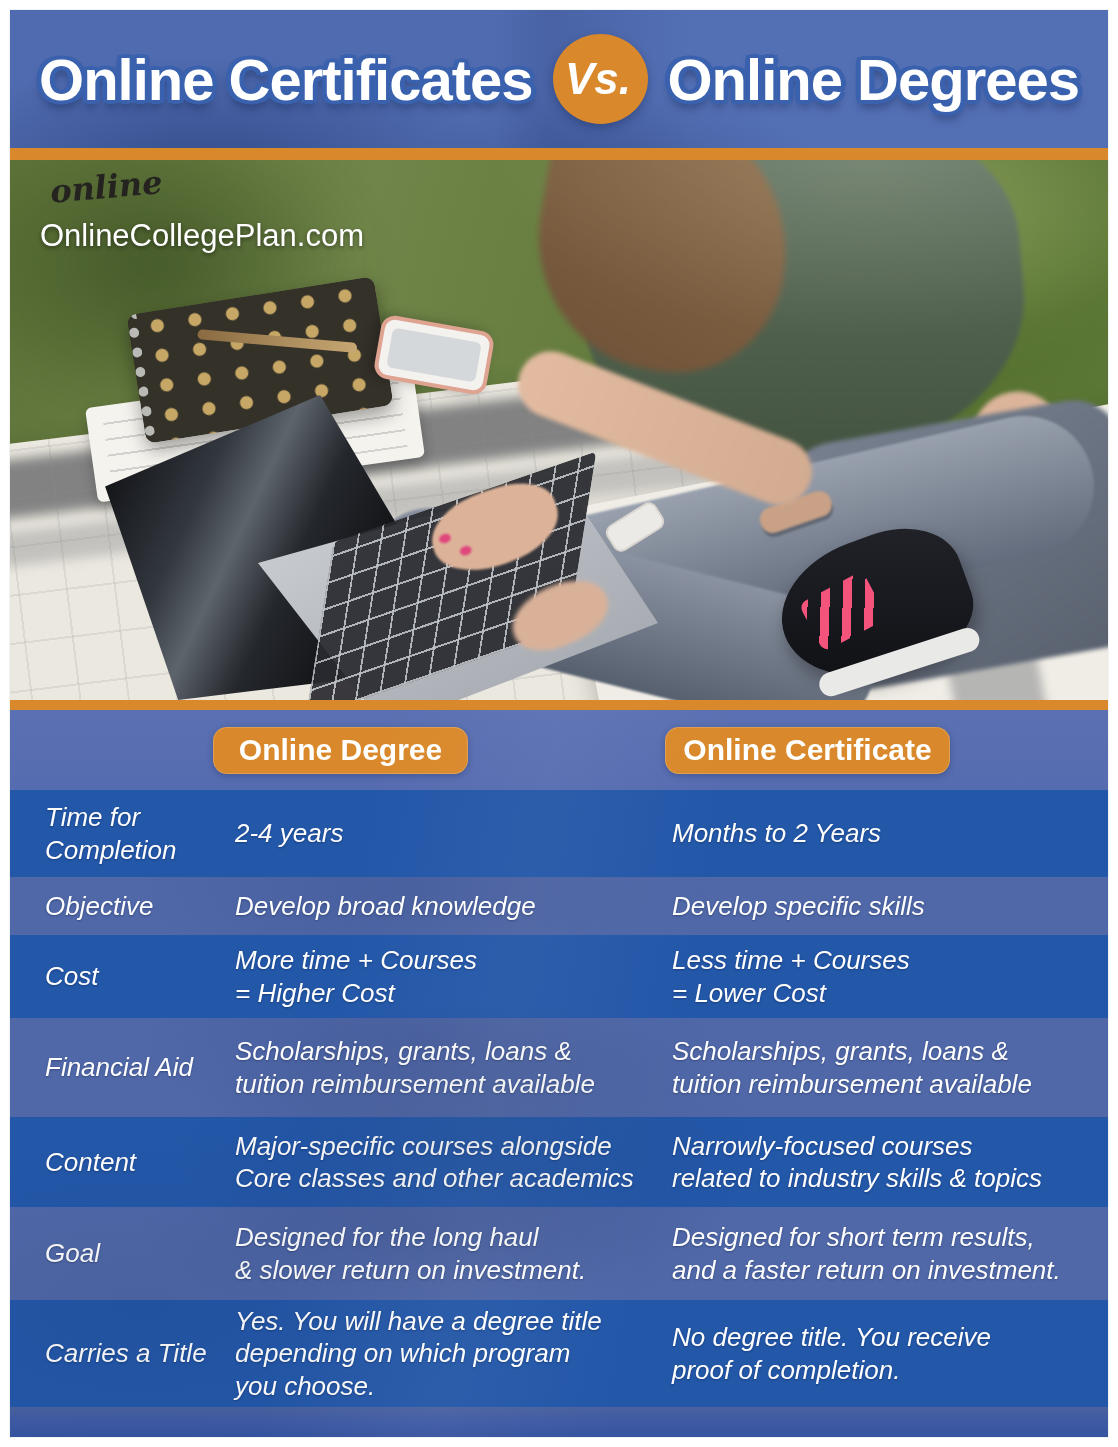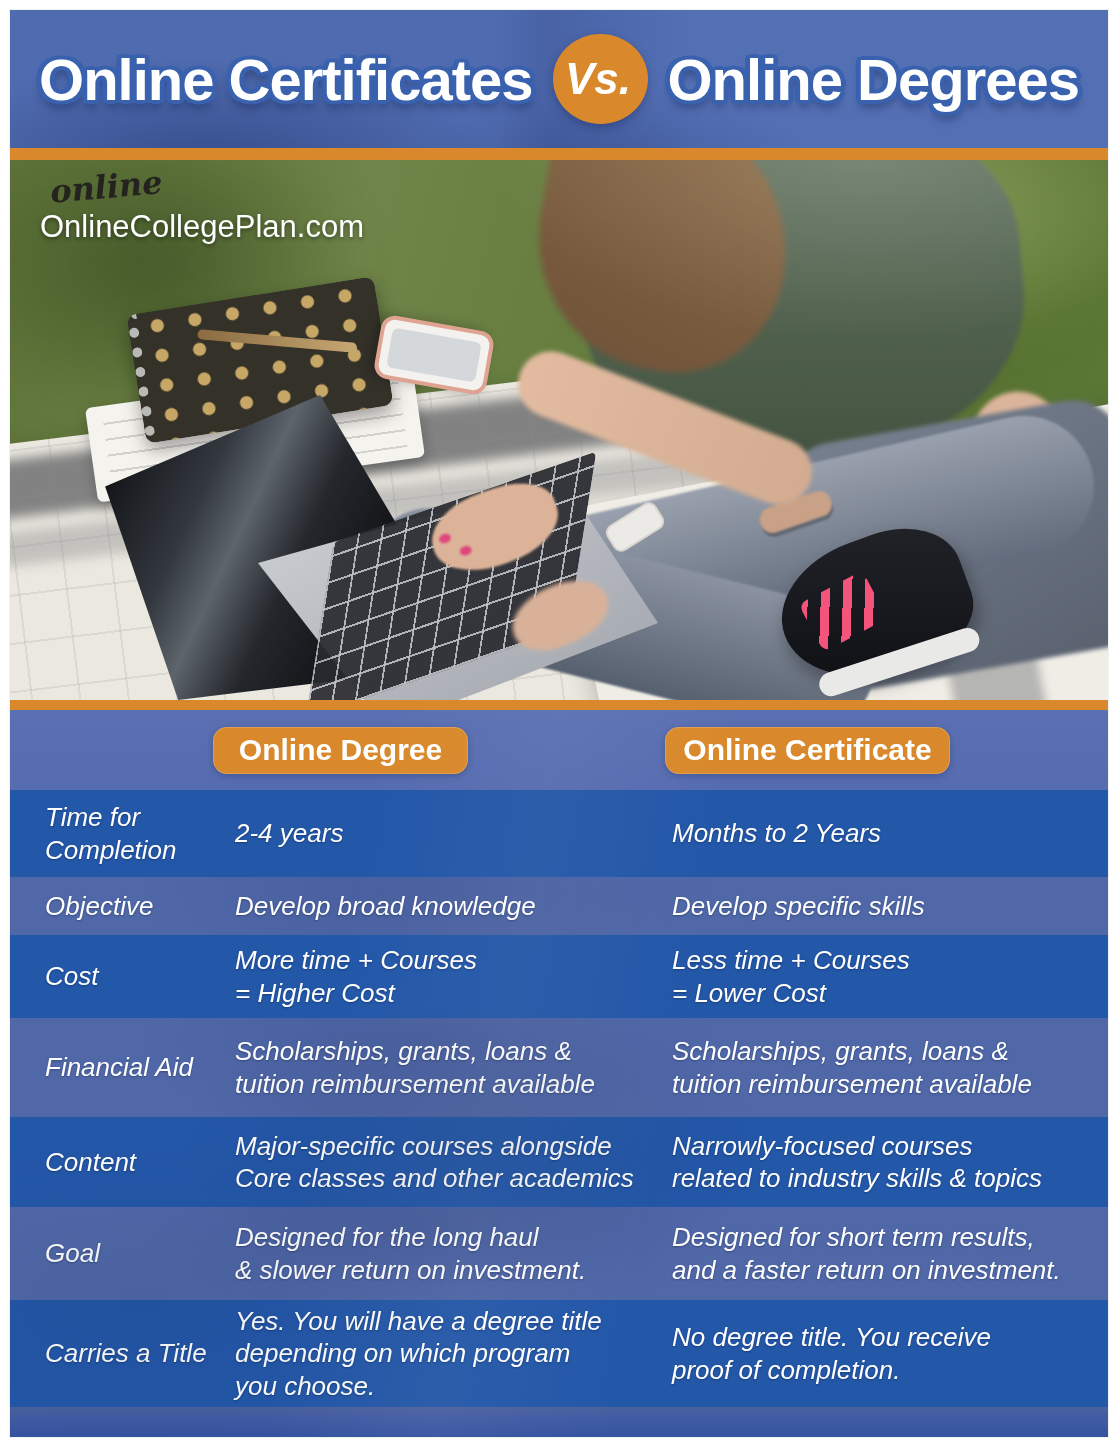--- a/index.html
+++ b/index.html
@@ -128,21 +128,21 @@
     background:repeating-linear-gradient(120deg, #f4537c 0 9px, transparent 9px 22px); }
   .bare-foot { left:500px; top:425px; width:100px; height:60px; transform:rotate(-24deg);
     border-radius:50% 50% 45% 45%; background:#d9b199; filter:blur(2px); }
 
   
   .logo { position:absolute; left:30px; top:8px; z-index:10; }
   .logo-script { font-family:"DejaVu Serif", serif; font-style:italic; font-weight:bold;
     font-size:32px; color:#24231f; transform:rotate(-5deg); margin-left:10px; width:max-content; }
   .logo-words { font-size:37px; font-weight:bold; letter-spacing:0.5px; margin-top:-2px; white-space:nowrap; }
   .logo-college { color:#d7892b; } .logo-plan { color:#2f6cc1; margin-left:6px; }
-  .logo-url { color:#ffffff; font-size:31px; margin-top:3px; text-shadow:0 2px 4px rgba(0,0,0,0.45); }
+  .logo-url { color:#ffffff; font-size:31px; margin-top:12px; text-shadow:0 2px 4px rgba(0,0,0,0.45); }
 
   
   .ctable { position:relative; height:727px; color:#ffffff; overflow:hidden; }
   .toverlay { position:absolute; inset:0; pointer-events:none;
     background:
       radial-gradient(430px 210px at 42% 60%, rgba(10,25,60,0.10), transparent 70%),
       radial-gradient(520px 250px at 12% 82%, rgba(10,25,60,0.08), transparent 70%),
       linear-gradient(100deg, transparent 30%, rgba(255,255,255,0.04) 45%, transparent 60%); }
   .thead { height:80px; display:flex; align-items:center; padding-left:203px; gap:197px;
     background:linear-gradient(180deg, #5a70b2 0%, #566cb0 100%); }

